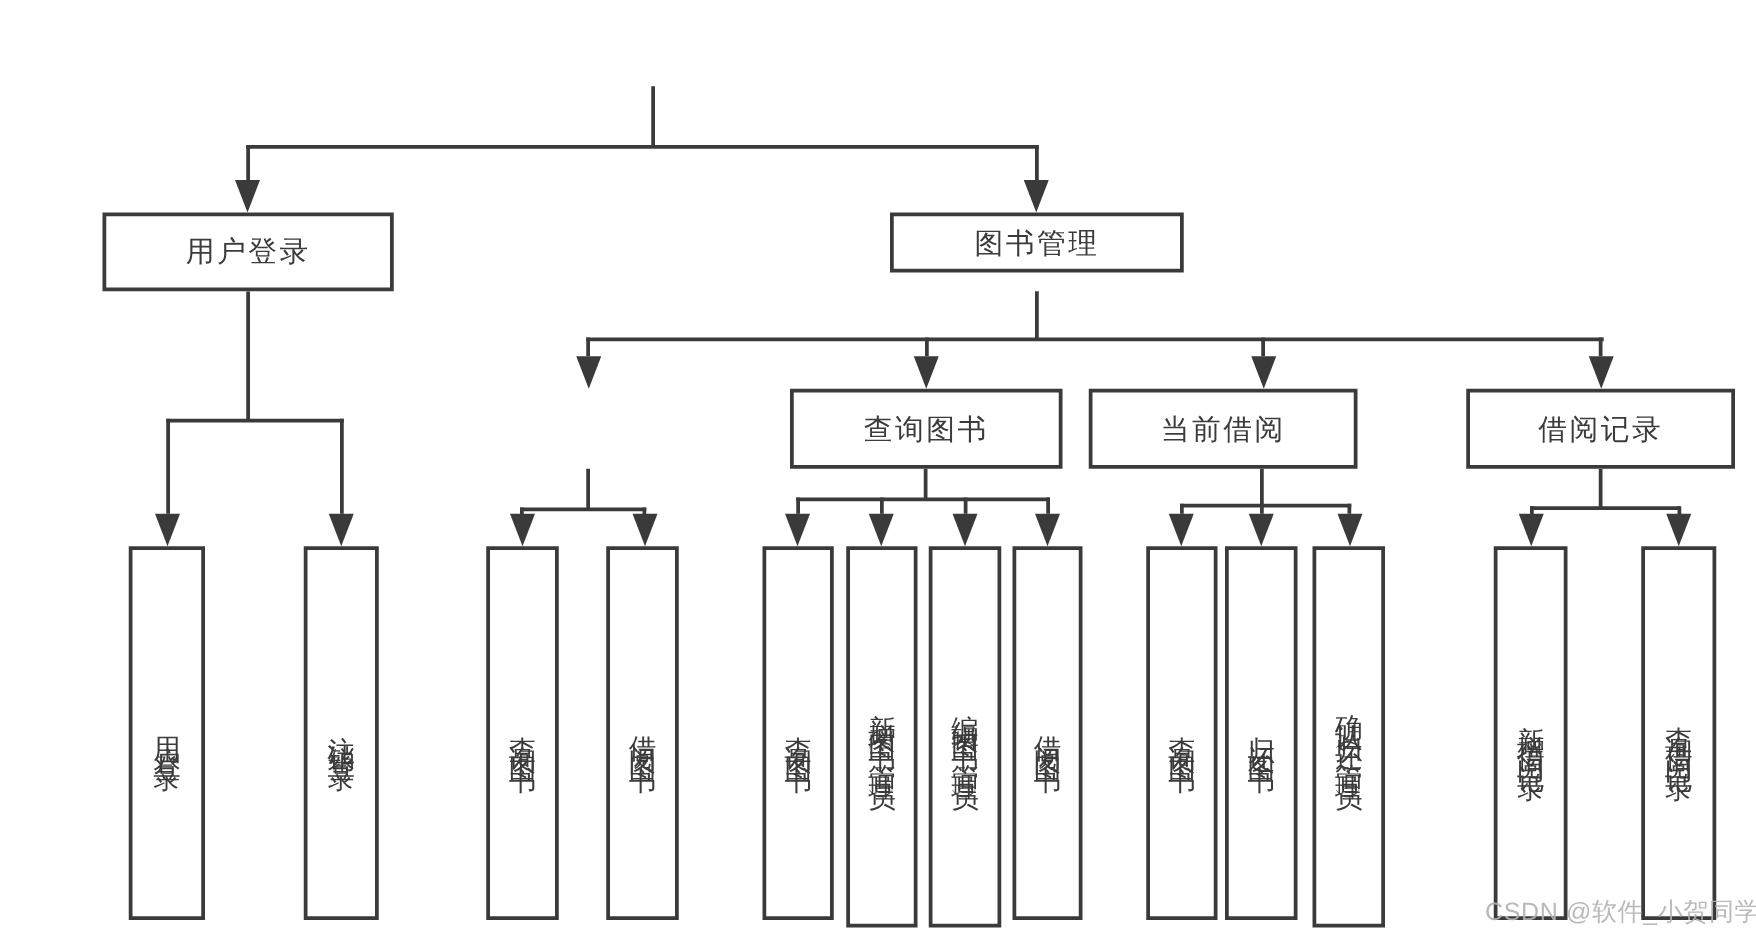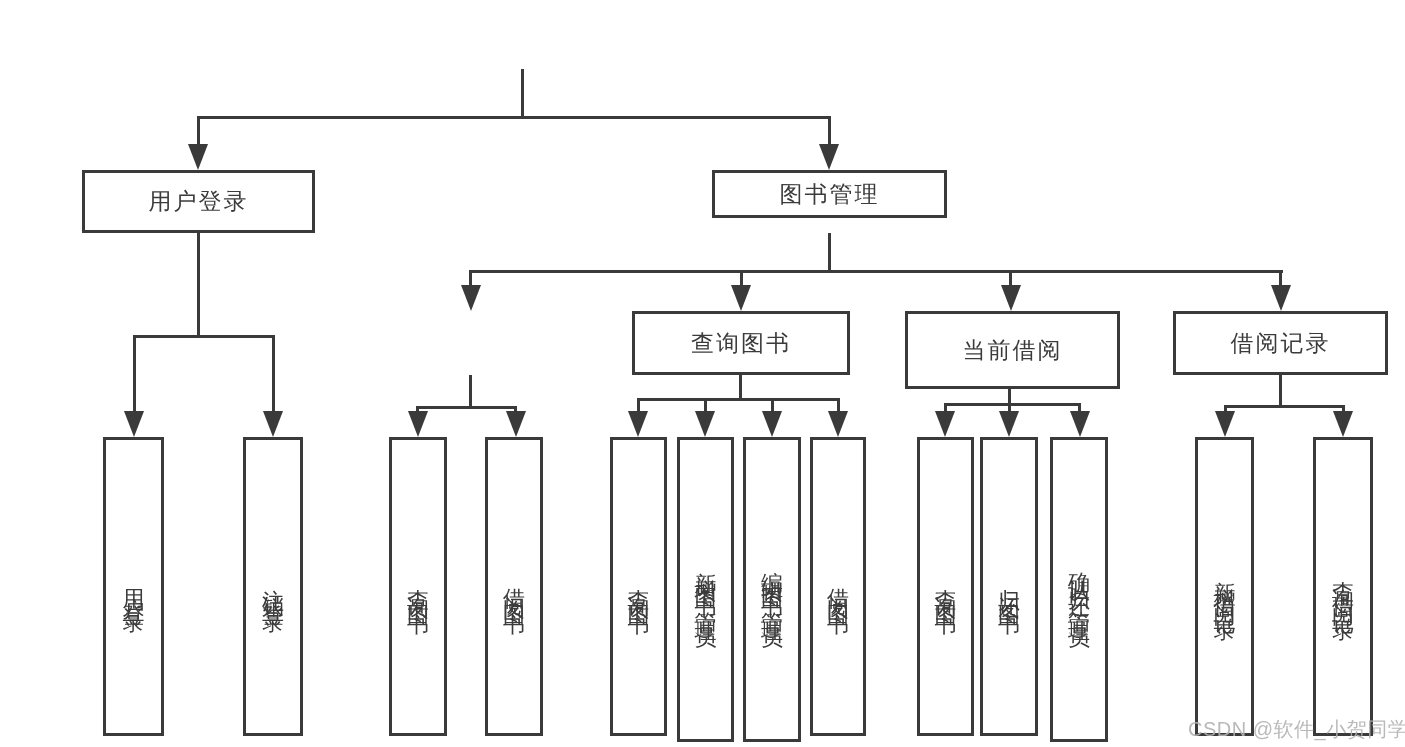--- a/index.html
+++ b/index.html
@@ -116,21 +116,21 @@
   <div class="line" style="left:1224px;top:405px;width:3px;height:7px;"></div>
   <div class="arrow" style="left:1215px;top:411px;"></div>
   <div class="line" style="left:1342px;top:405px;width:3px;height:7px;"></div>
   <div class="arrow" style="left:1333px;top:411px;"></div>
 
 
   <div class="box" style="left:82px;top:170px;width:233px;height:63px;">用户登录</div>
   <div class="box" style="left:712px;top:170px;width:235px;height:48px;">图书管理</div>
 
   <div class="box" style="left:632px;top:311px;width:218px;height:64px;">查询图书</div>
-  <div class="box" style="left:905px;top:311px;width:215px;height:78px;">当前借阅</div>
+  <div class="box" style="left:871px;top:311px;width:215px;height:64px;">当前借阅</div>
   <div class="box" style="left:1173px;top:311px;width:215px;height:64px;">借阅记录</div>
 
   <div class="vbox" style="left:103px;top:437px;width:61px;height:299px;">用户登录</div>
   <div class="vbox" style="left:243px;top:437px;width:60px;height:299px;">注销登录</div>
 
   <div class="vbox" style="left:389px;top:437px;width:58px;height:299px;">查询图书</div>
   <div class="vbox" style="left:485px;top:437px;width:58px;height:299px;">借阅图书</div>
 
   <div class="vbox" style="left:610px;top:437px;width:57px;height:299px;">查询图书</div>
   <div class="vbox" style="left:677px;top:437px;width:57px;height:305px;">新增图书（管理员）</div>

